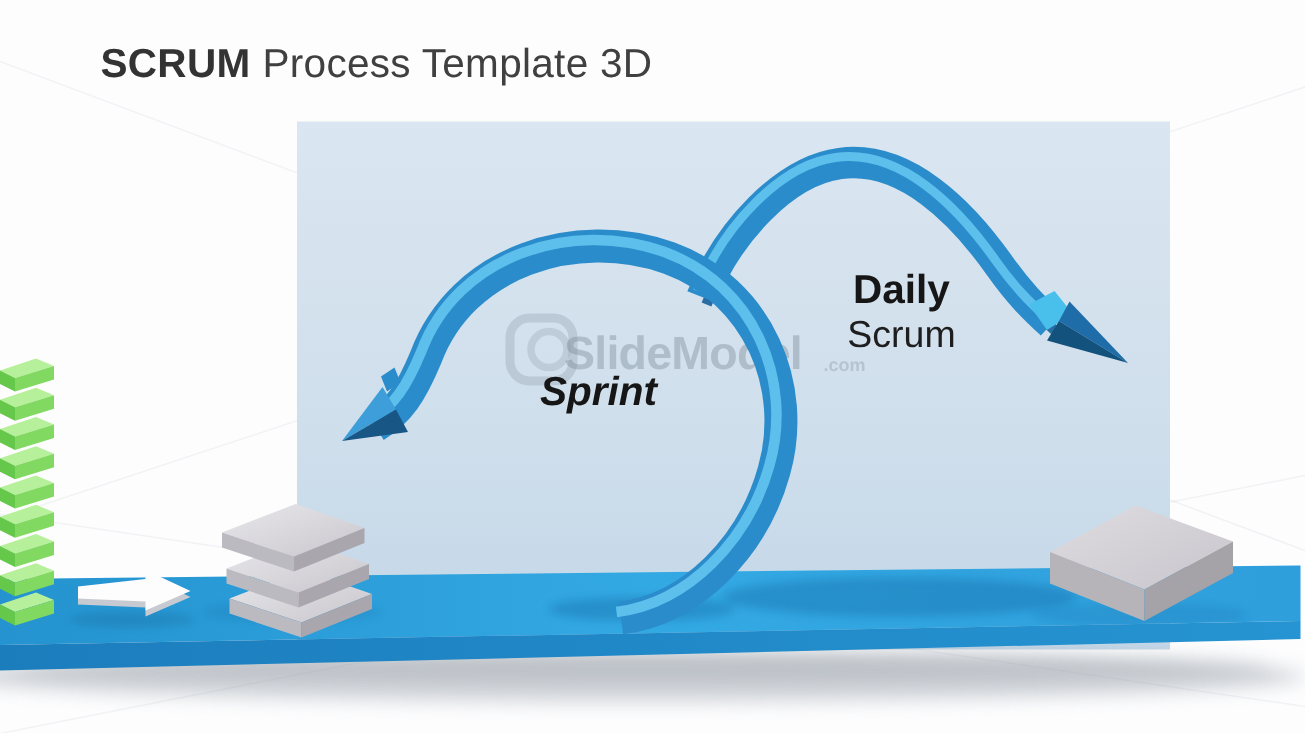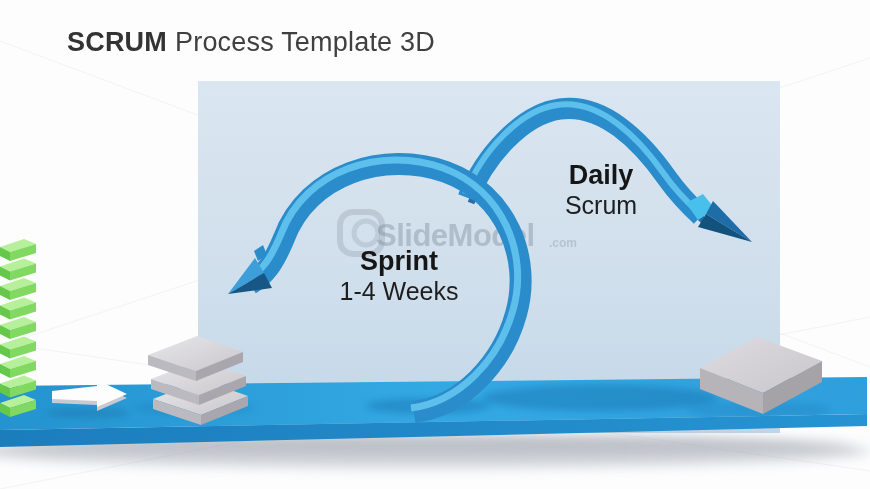--- a/index.html
+++ b/index.html
@@ -10,22 +10,22 @@
   .artwork{position:absolute;left:0;top:0;}
   .slide-title{
     position:absolute;left:55px;top:27px;font-size:27px;color:#3d3d3d;
     letter-spacing:0.2px;white-space:nowrap;margin-left:12px;
   }
   .slide-title .em{font-weight:bold;color:#333333;}
   .slide-title .rest{font-weight:normal;margin-left:8px;color:#404040;}
   .diagram-label{position:absolute;text-align:center;color:#161616;}
   .diagram-label .l1{font-weight:bold;font-size:27px;line-height:30px;}
   .diagram-label .l2{font-weight:normal;font-size:25px;line-height:30px;color:#1e1e1e;}
-  .label-sprint{left:299px;top:246px;width:200px;}
-  .label-daily{left:503px;top:160px;width:196px;}
+  .label-sprint{left:299px;top:246px;width:200px;font-style:italic;}
+  .label-daily{left:503px;top:178px;width:196px;}
   .wm-text{
     font-family:"Liberation Sans",sans-serif;font-weight:bold;
     fill:#7f8c9b;fill-opacity:0.42;letter-spacing:-0.5px;
   }
   .wm-suffix{
     font-family:"Liberation Sans",sans-serif;font-weight:bold;
     fill:#8a95a3;fill-opacity:0.38;
   }
 </style>
 </head>
@@ -200,21 +200,20 @@
       </g>
     </g>
   </svg>
 
   <div class="slide-title">
     <span class="em">SCRUM</span><span class="rest">Process Template 3D</span>
   </div>
 
   <div class="diagram-label label-sprint">
     <div class="l1">Sprint</div>
-    <div class="l2">1-4 Weeks</div>
   </div>
 
   <div class="diagram-label label-daily">
     <div class="l1">Daily</div>
     <div class="l2">Scrum</div>
   </div>
 
 </div>
 
 </body></html>

